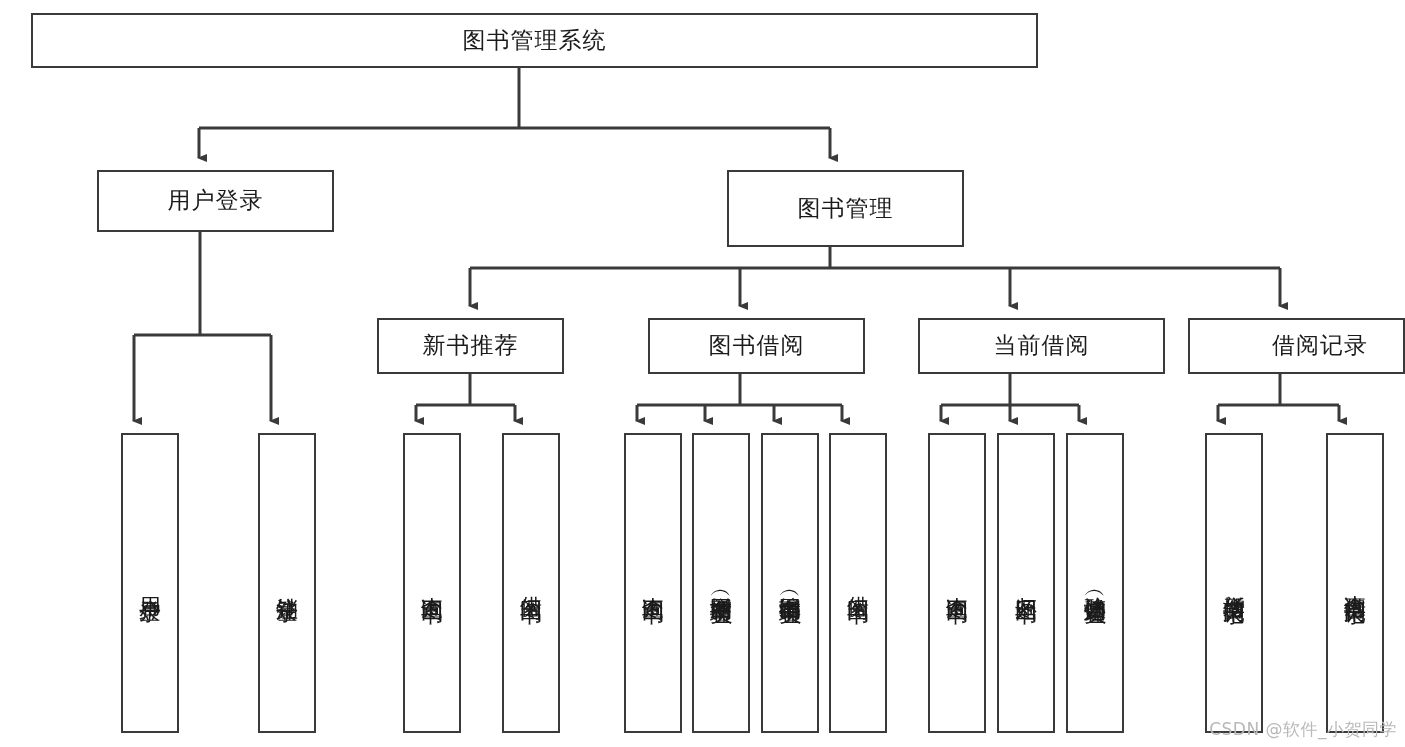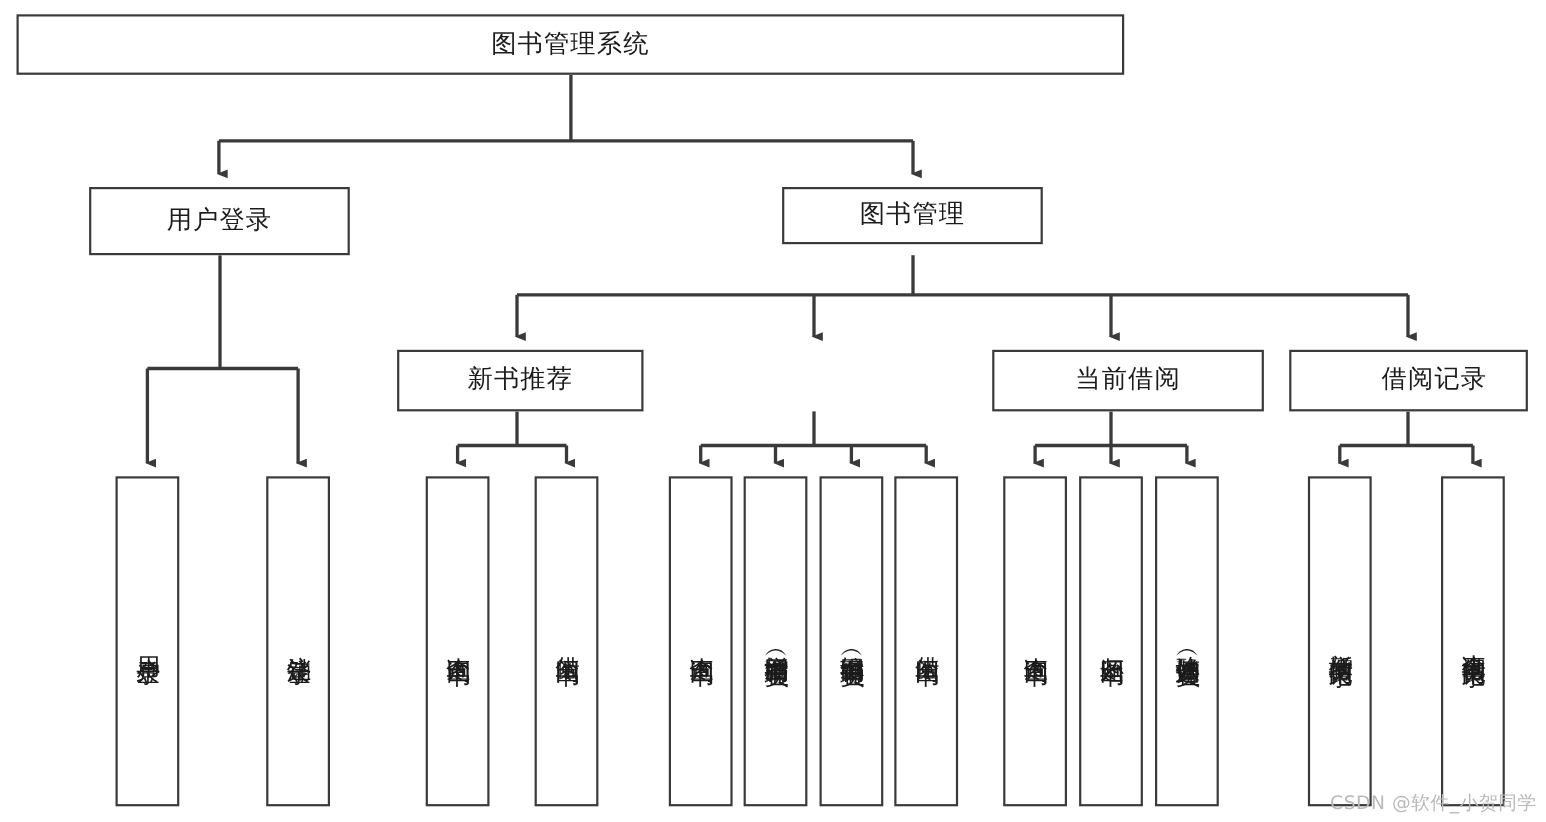--- a/index.html
+++ b/index.html
@@ -27,20 +27,21 @@
   }
   .node {
     position: absolute;
     box-sizing: border-box;
     border: 2px solid #3a3a3a;
     background: #ffffff;
     display: flex;
     align-items: center;
     justify-content: center;
     color: #1b1b1b;
+    margin-left: 16px;
   }
   .node.horiz {
     font-size: 23px;
     letter-spacing: 1px;
     line-height: 1.1;
   }
   .node.root {
     font-size: 23px;
   }
   .node.leaf {
@@ -128,26 +129,29 @@
     </g>
   </svg>
 
   <div class="node root horiz" style="left:15px; top:13px; width:1007px; height:55px;">
     <span>图书管理系统</span>
   </div>
 
   <div class="node horiz" style="left:81px; top:170px; width:237px; height:62px;">
     <span>用户登录</span>
   </div>
-  <div class="node horiz" style="left:711px; top:170px; width:237px; height:52px;">
+  <div class="node horiz" style="left:711px; top:170px; width:237px; height:77px;">
     <span>图书管理</span>
   </div>
 
-  <div class="node horiz" style="left:361px; top:318px; width:224px; height:56px;">
+  <div class="node horiz" style="left:361px; top:318px; width:187px; height:56px;">
     <span>新书推荐</span>
+  </div>
+  <div class="node horiz" style="left:632px; top:318px; width:217px; height:56px;">
+    <span>图书借阅</span>
   </div>
   <div class="node horiz" style="left:902px; top:318px; width:247px; height:56px;">
     <span>当前借阅</span>
   </div>
   <div class="node horiz" style="left:1172px; top:318px; width:217px; height:56px;padding-left:47px;">
     <span>借阅记录</span>
   </div>
 
   <div class="node leaf" style="left:105px; top:433px; width:58px; height:300px;">
     <span class="vtext">用户登录</span>

